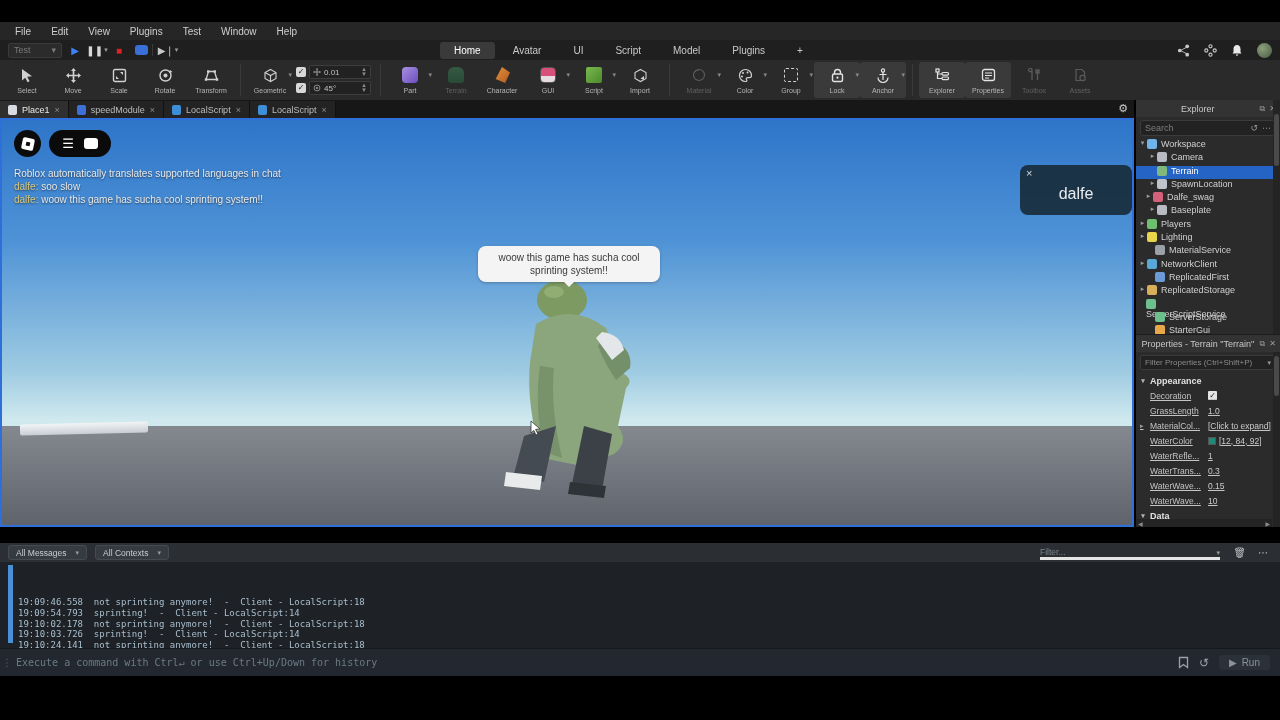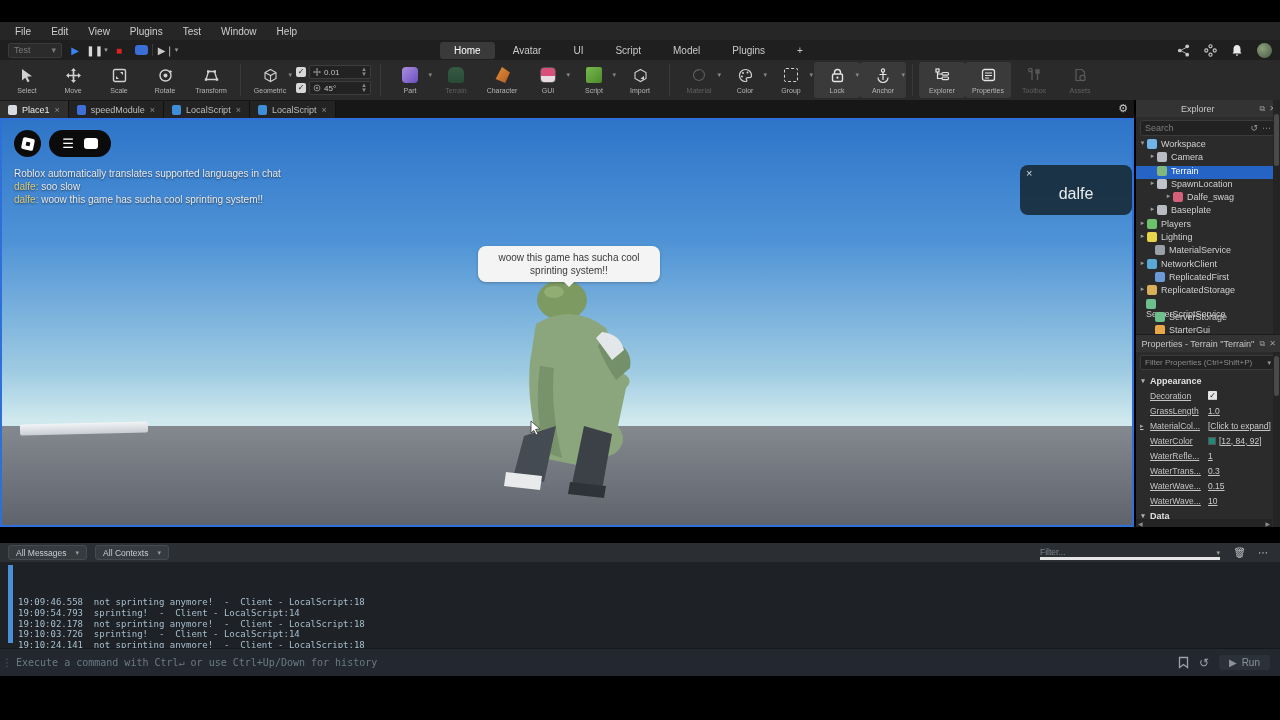--- a/index.html
+++ b/index.html
@@ -531,21 +531,21 @@
             <span class="nico" style="background: rgb(127, 184, 122);"></span>
             <span>Terrain</span>
           </div>
 
           <div class="trow" style="padding-left: 12px;">
             <span class="arr">▸</span>
             <span class="nico" style="background: rgb(192, 196, 202);"></span>
             <span>SpawnLocation</span>
           </div>
 
-          <div class="trow" style="padding-left: 28px;">
+          <div class="trow" style="padding-left: 8px;">
             <span class="arr">▸</span>
             <span class="nico" style="background: rgb(212, 96, 122);"></span>
             <span>Dalfe_swag</span>
           </div>
 
           <div class="trow" style="padding-left: 12px;">
             <span class="arr">▸</span>
             <span class="nico" style="background: rgb(184, 188, 194);"></span>
             <span>Baseplate</span>
           </div>

